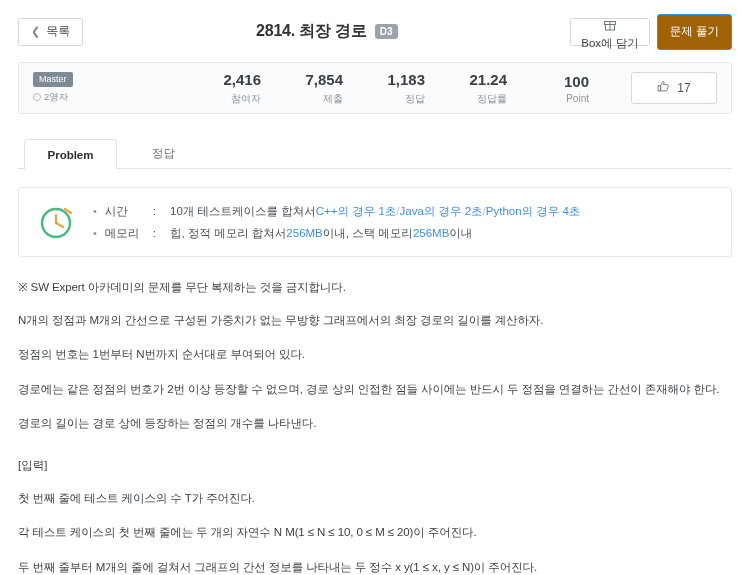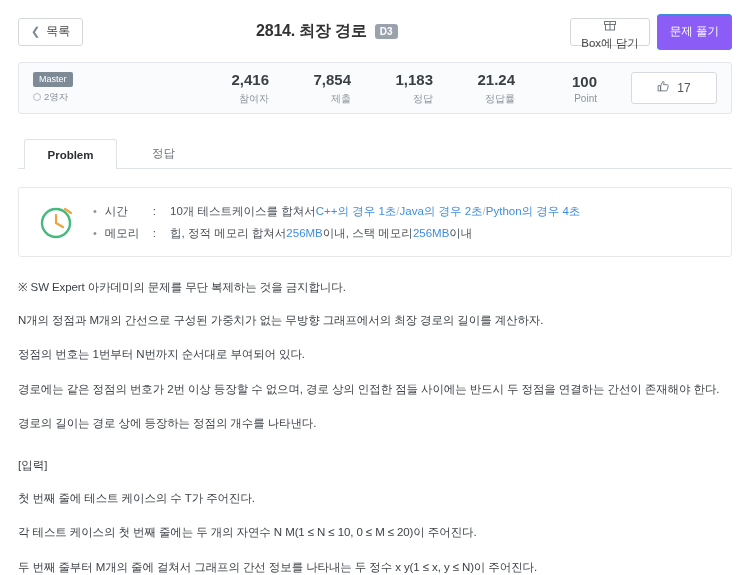--- a/index.html
+++ b/index.html
@@ -81,42 +81,41 @@
     padding: 0 10px;
     font-size: 11.5px;
     color: #444;
     cursor: pointer;
     flex-direction: column;
   }
   .btn-primary {
     display: inline-flex;
     align-items: center;
     justify-content: center;
-    background: #8b5cf6;
+    background: #a16207;
     border: 1px solid #3e8ede;
     color: #fff;
     border-radius: 3px;
     height: 28px;
     padding: 17px 12px;
     font-size: 11.5px;
     cursor: pointer;
   }
   .box-icon svg { display: block; }
 
   
   .stats {
     margin-top: 14px;
     border: 1px solid #e3e6ea;
     background: #fafbfc;
     border-radius: 3px;
     height: 52px;
     display: flex;
     align-items: center;
     padding: 0 14px;
-    gap: 8px;
   }
   .level-box {
     width: 86px;
     display: flex;
     flex-direction: column;
     align-items: flex-start;
     gap: 4px;
   }
   .level-tag {
     background: #7f8a97;

